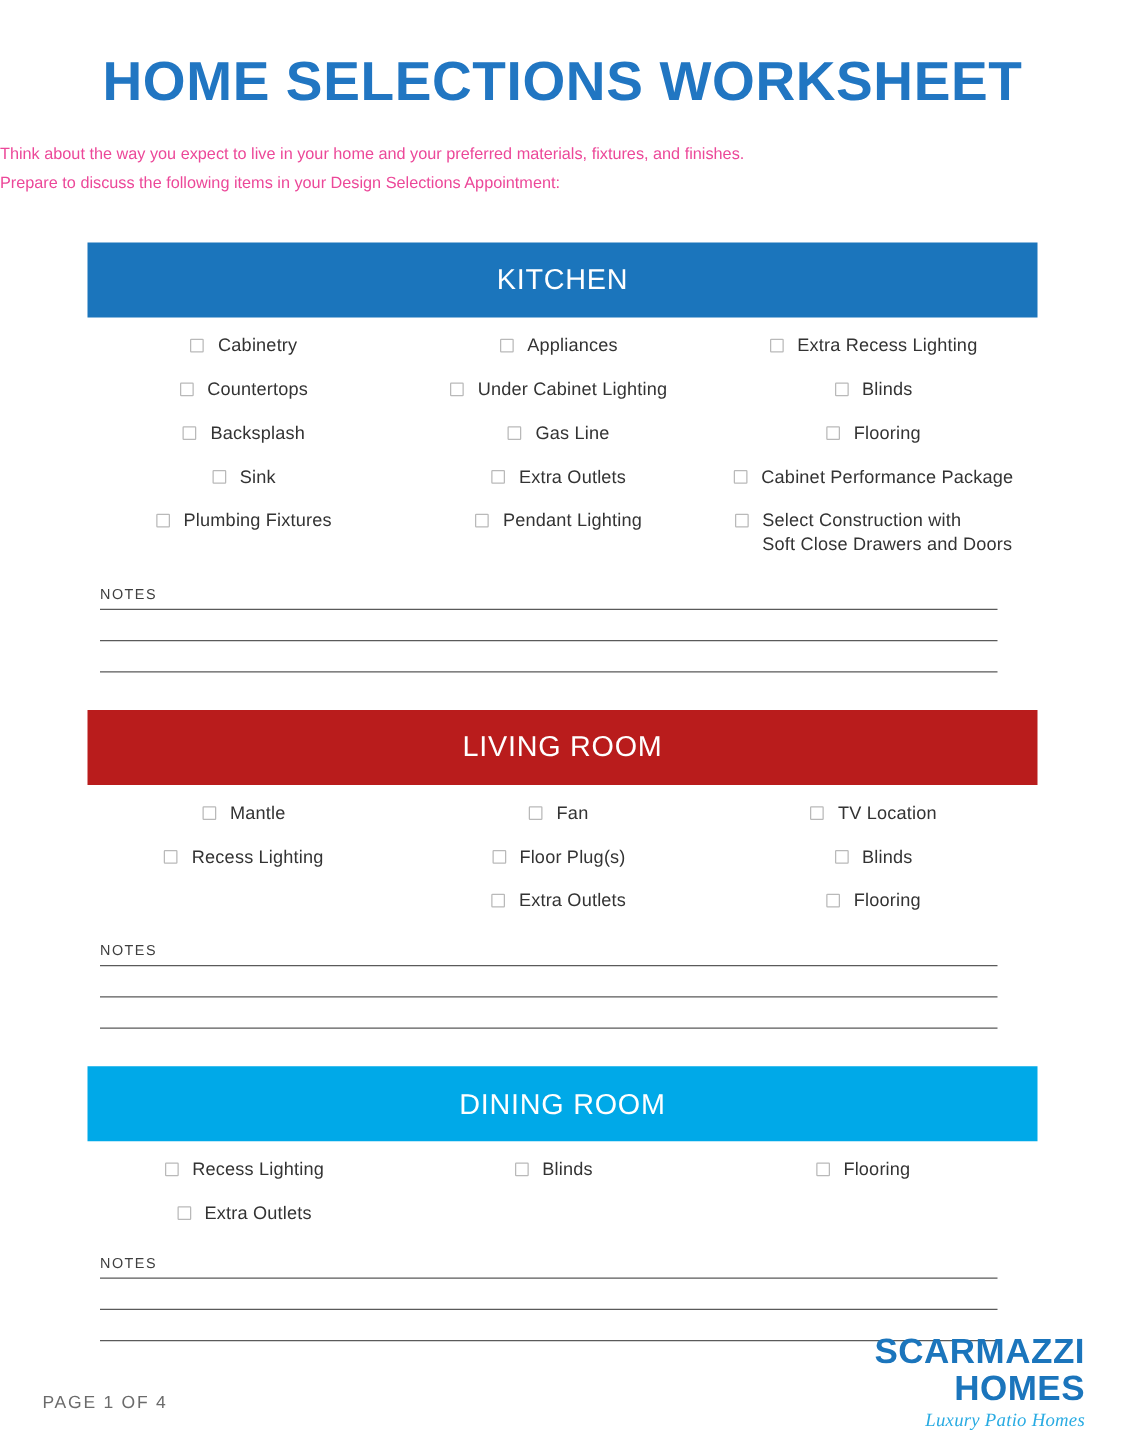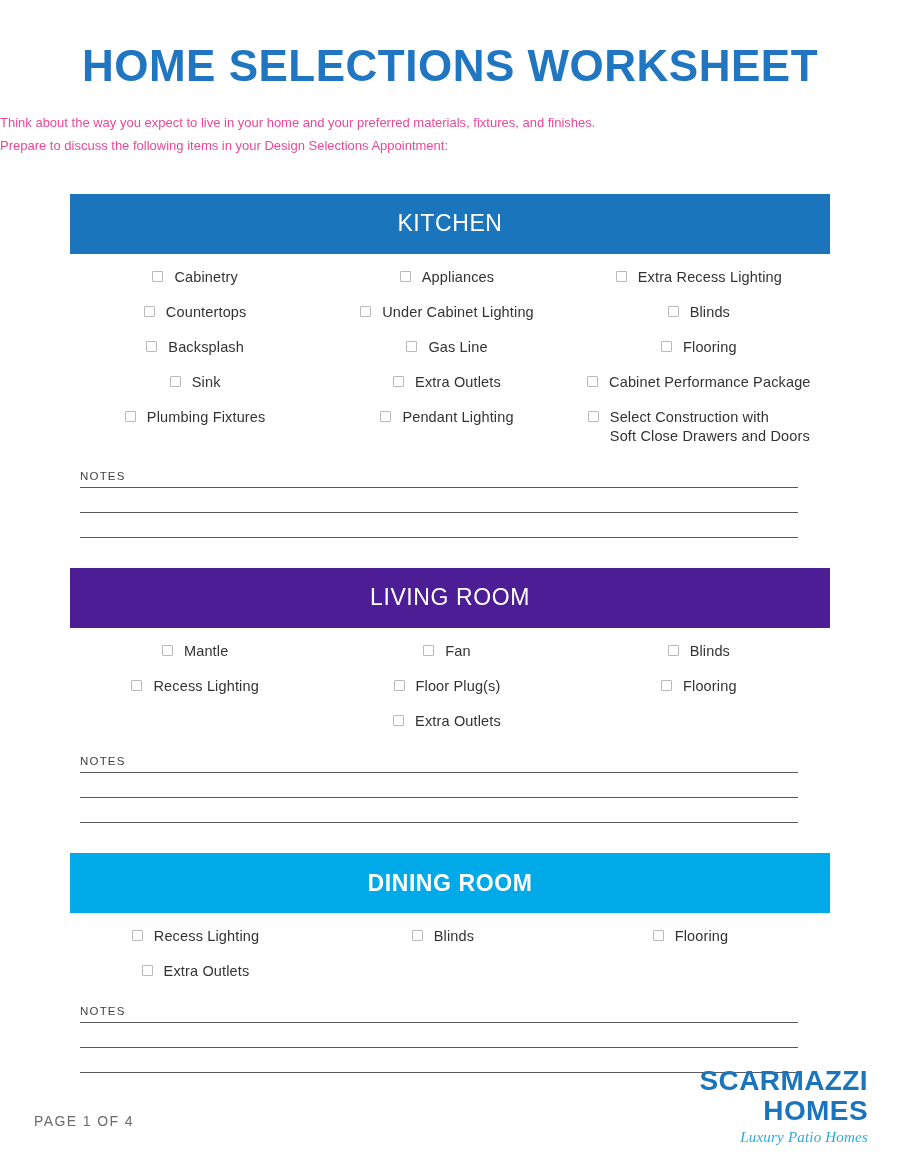--- a/index.html
+++ b/index.html
@@ -248,21 +248,21 @@
             </div>
           </div>
         </div>
         <div class="notes">
           <div class="notes-first"><span class="notes-label">NOTES</span></div>
           <div class="notes-rule"></div>
           <div class="notes-rule"></div>
         </div>
       </div>
       <div class="section" id="section-living-room">
-        <div class="section-header" style="background: #4c1d95;">
+        <div class="section-header" style="background: #b91c1c;">
           <span>LIVING ROOM</span>
         </div>
         <div class="items">
           <div class="items-row">
             <div class="col" style="width: 255px;">
               <div class="chk-item">
                 <span class="chk-box"></span>
                 <span class="chk-label">Mantle</span>
               </div>
               <div class="chk-item">
@@ -280,37 +280,41 @@
                 <span class="chk-label">Floor Plug(s)</span>
               </div>
               <div class="chk-item">
                 <span class="chk-box"></span>
                 <span class="chk-label">Extra Outlets</span>
               </div>
             </div>
             <div class="col" style="width: 255px;">
               <div class="chk-item">
                 <span class="chk-box"></span>
+                <span class="chk-label">TV Location</span>
+              </div>
+              <div class="chk-item">
+                <span class="chk-box"></span>
                 <span class="chk-label">Blinds</span>
               </div>
               <div class="chk-item">
                 <span class="chk-box"></span>
                 <span class="chk-label">Flooring</span>
               </div>
             </div>
           </div>
         </div>
         <div class="notes">
           <div class="notes-first"><span class="notes-label">NOTES</span></div>
           <div class="notes-rule"></div>
           <div class="notes-rule"></div>
         </div>
       </div>
       <div class="section" id="section-dining-room">
-        <div class="section-header" style="background: rgb(0, 169, 232); font-weight: bold;">
+        <div class="section-header" style="background: rgb(0, 169, 232);">
           <span>DINING ROOM</span>
         </div>
         <div class="items">
           <div class="items-row">
             <div class="col" style="width: 255px;">
               <div class="chk-item">
                 <span class="chk-box"></span>
                 <span class="chk-label">Recess Lighting</span>
               </div>
               <div class="chk-item">

